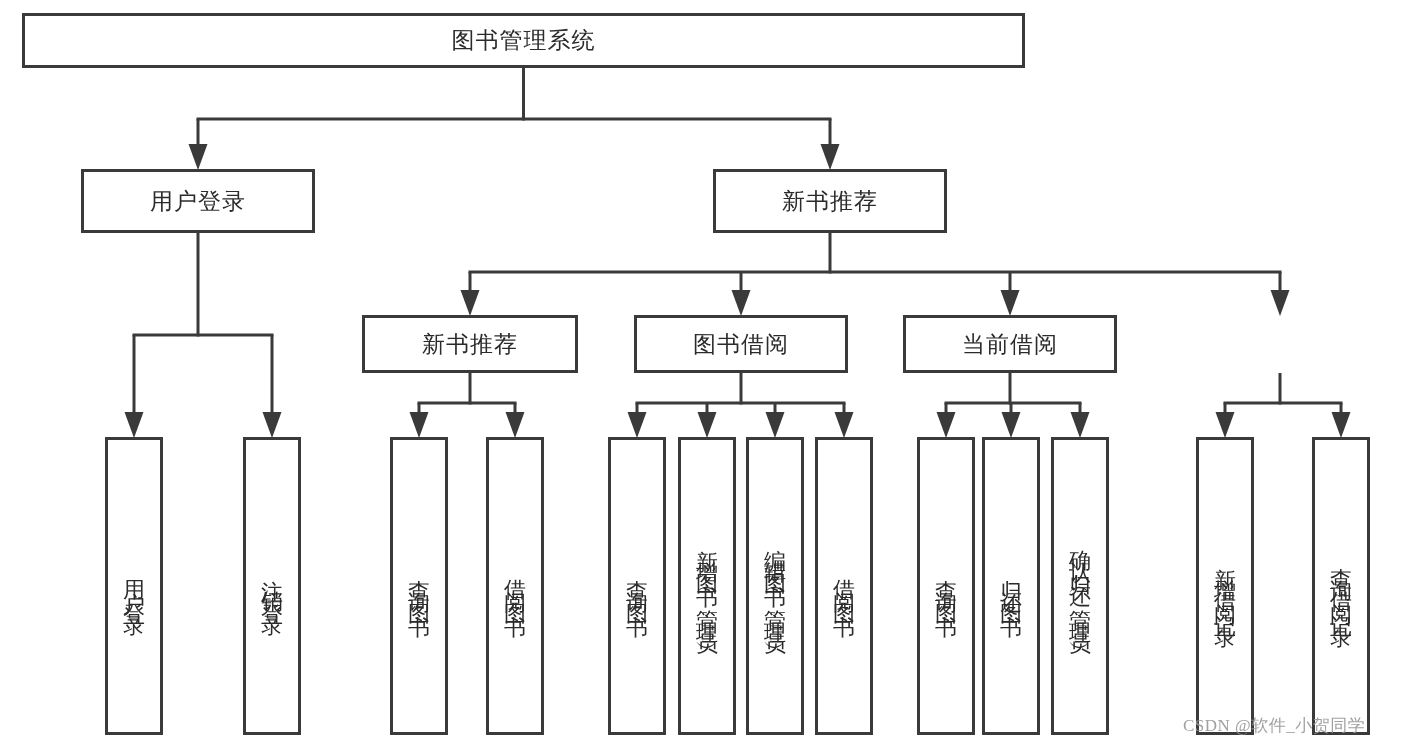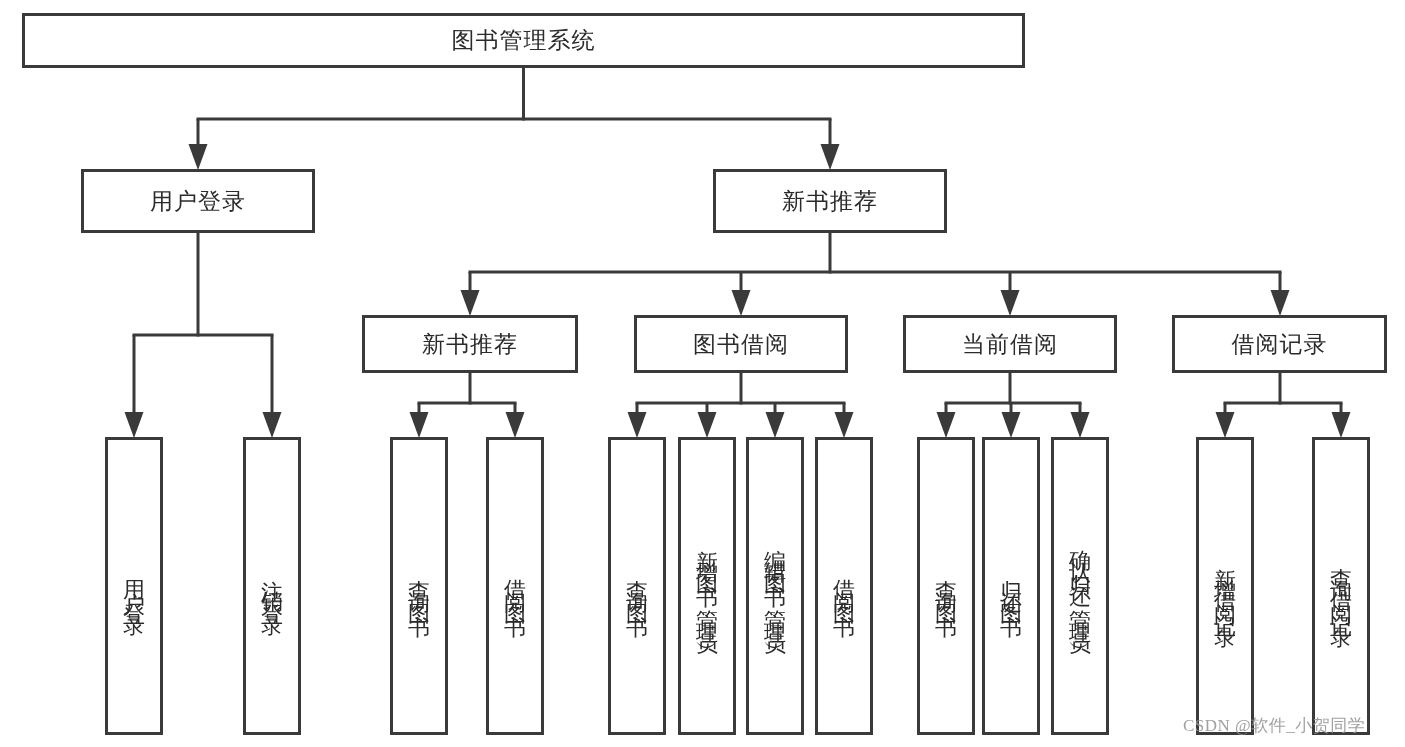--- a/index.html
+++ b/index.html
@@ -142,23 +142,20 @@
 
   <div class="node hnode" style="left:362px;top:315px;width:216px;height:58px">
     <span>新书推荐</span>
   </div>
   <div class="node hnode" style="left:903px;top:315px;width:214px;height:58px">
     <span>当前借阅</span>
   </div>
   <div class="node hnode" style="left:634px;top:315px;width:214px;height:58px">
     <span>图书借阅</span>
   </div>
-  <div class="node hnode" style="left:1172px;top:315px;width:215px;height:58px">
-    <span>借阅记录</span>
-  </div>
 
   <div class="node vnode" style="left:105px;top:437px">
     <span class="vtext">用户登录</span>
   </div>
   <div class="node vnode" style="left:243px;top:437px">
     <span class="vtext">注销登录</span>
   </div>
 
   <div class="node vnode" style="left:390px;top:437px">
     <span class="vtext">查询图书</span>

